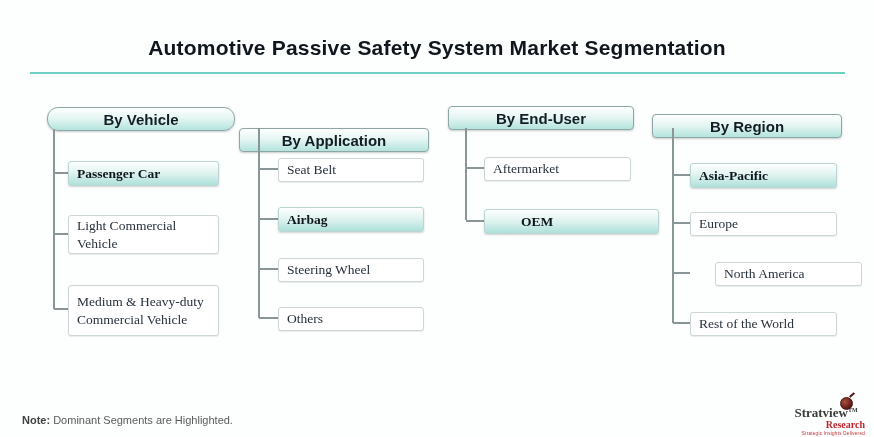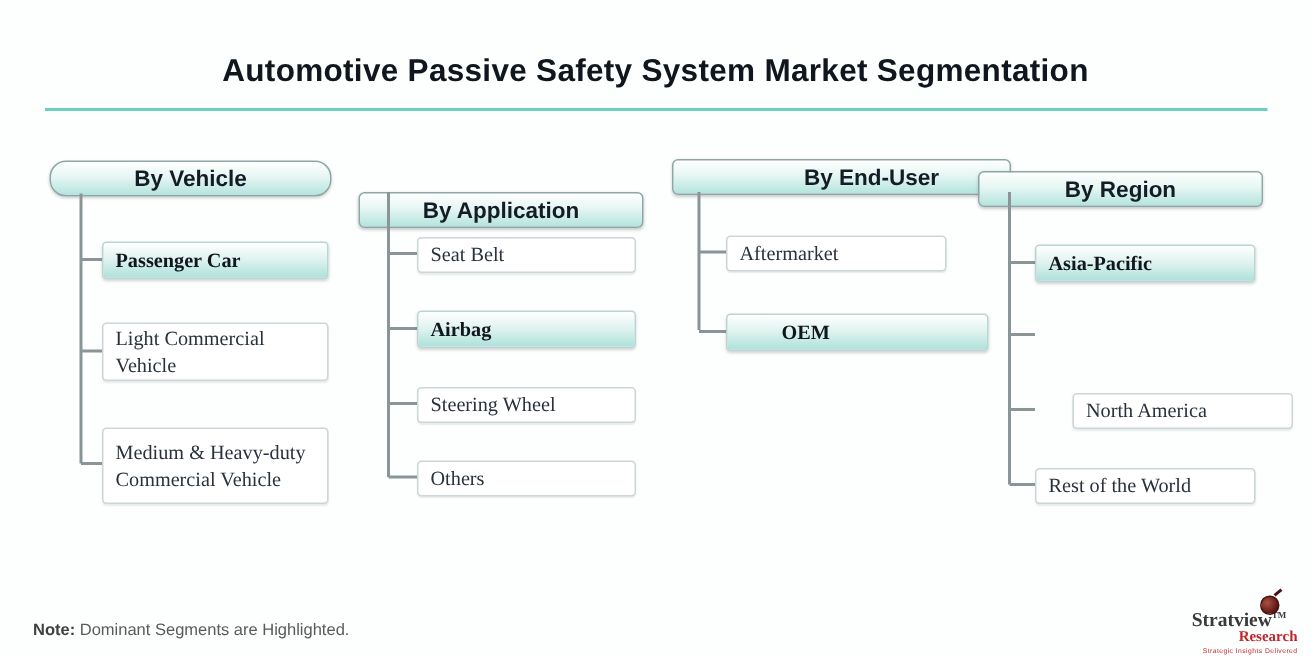--- a/index.html
+++ b/index.html
@@ -114,54 +114,55 @@
   }
 </style>
 </head>
 <body>
 
 <div class="canvas">
 
   <div class="title">Automotive Passive Safety System Market Segmentation</div>
   <div class="divider"></div>
 
-  <div class="col-header" style="left:33px; top:107px; width:186px;border-radius:11px;">By Vehicle</div>
+  <div class="col-header" style="left:47px; top:107px; width:186px;border-radius:11px;">By Vehicle</div>
   <div class="vline" style="left:53px; top:129px; height:180px;"></div>
   <div class="hline" style="left:54px; top:172px; width:14px;"></div>
   <div class="hline" style="left:54px; top:233px; width:14px;"></div>
   <div class="hline" style="left:54px; top:308px; width:14px;"></div>
   <div class="item hl" style="left:68px; top:161px; width:137px; height:23px;">Passenger Car</div>
   <div class="item" style="left:68px; top:285px; width:137px; height:49px;">Medium &amp; Heavy-duty Commercial Vehicle</div>
   <div class="item" style="left:68px; top:215px; width:137px; height:37px;">Light Commercial Vehicle</div>
 
   <div class="col-header" style="left:239px; top:106px; width:188px;margin-top:22px;">By Application</div>
   <div class="vline" style="left:258px; top:128px; height:190px;"></div>
   <div class="hline" style="left:259px; top:168px; width:19px;"></div>
   <div class="hline" style="left:259px; top:218px; width:19px;"></div>
   <div class="hline" style="left:259px; top:268px; width:19px;"></div>
   <div class="hline" style="left:259px; top:317px; width:19px;"></div>
   <div class="item" style="left:278px; top:158px; width:132px; height:22px;">Seat Belt</div>
   <div class="item hl" style="left:278px; top:207px; width:132px; height:23px;">Airbag</div>
   <div class="item" style="left:278px; top:258px; width:132px; height:22px;">Steering Wheel</div>
   <div class="item" style="left:278px; top:307px; width:132px; height:22px;">Others</div>
 
-  <div class="col-header" style="left:448px; top:106px; width:184px;padding-left:40px;">By End-User</div>
+  <div class="col-header" style="left:448px; top:106px; width:184px;">By End-User</div>
   <div class="vline" style="left:465px; top:128px; height:92px;"></div>
   <div class="hline" style="left:466px; top:167px; width:18px;"></div>
   <div class="hline" style="left:466px; top:220px; width:18px;"></div>
   <div class="item" style="left:484px; top:157px; width:133px; height:22px;">Aftermarket</div>
   <div class="item hl" style="left:484px; top:209px; width:133px; height:23px;padding-left:36px;">OEM</div>
 
   <div class="col-header" style="left:652px; top:114px; width:188px;">By Region</div>
   <div class="vline" style="left:672px; top:128px; height:195px;"></div>
   <div class="hline" style="left:673px; top:174px; width:17px;"></div>
   <div class="hline" style="left:673px; top:222px; width:17px;"></div>
   <div class="hline" style="left:673px; top:272px; width:17px;"></div>
   <div class="hline" style="left:673px; top:322px; width:17px;"></div>
   <div class="item hl" style="left:690px; top:163px; width:133px; height:23px;">Asia-Pacific</div>
+  <div class="item" style="left:690px; top:212px; width:133px; height:22px;">Europe</div>
   <div class="item" style="left:690px; top:262px; width:133px; height:22px;margin-left:25px;">North America</div>
   <div class="item" style="left:690px; top:312px; width:133px; height:22px;">Rest of the World</div>
 
   <div class="note">
     <b>Note:</b><span> Dominant Segments are Highlighted.</span>
   </div>
 
   <div class="logo">
     <span class="logo-icon"></span>
     <div class="logo-name"><span>Stratview</span><sup>TM</sup></div>

